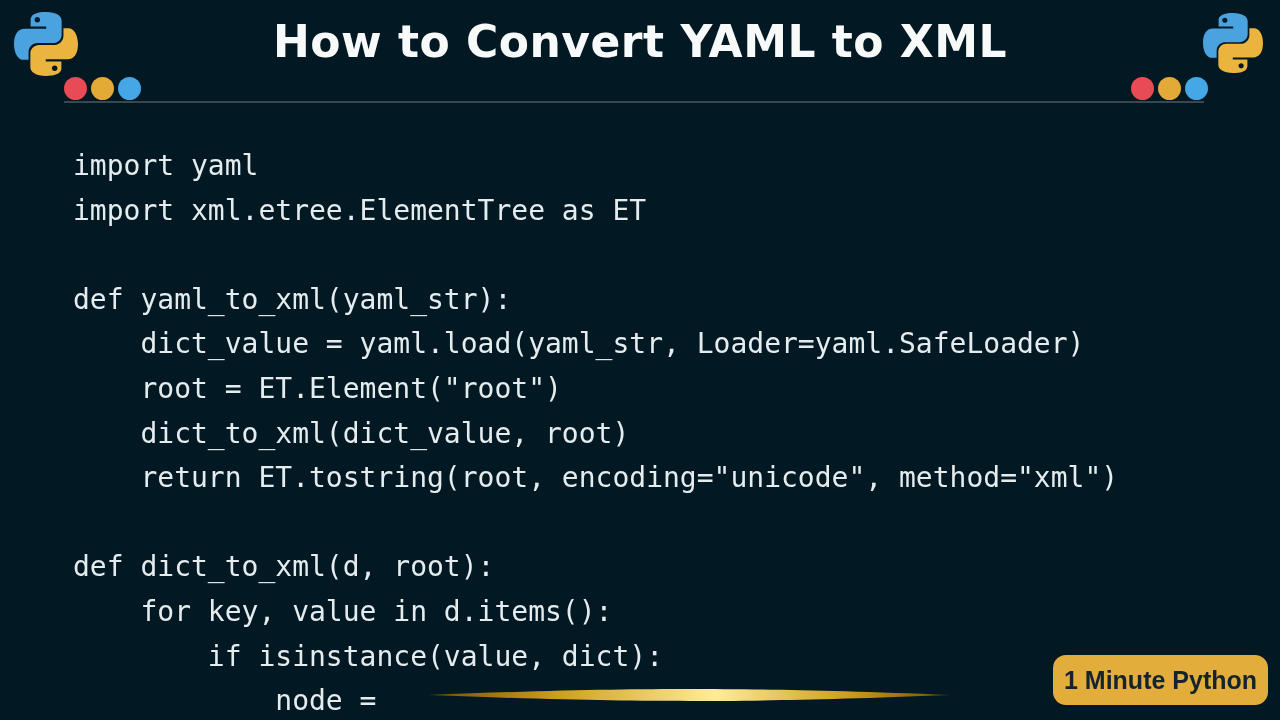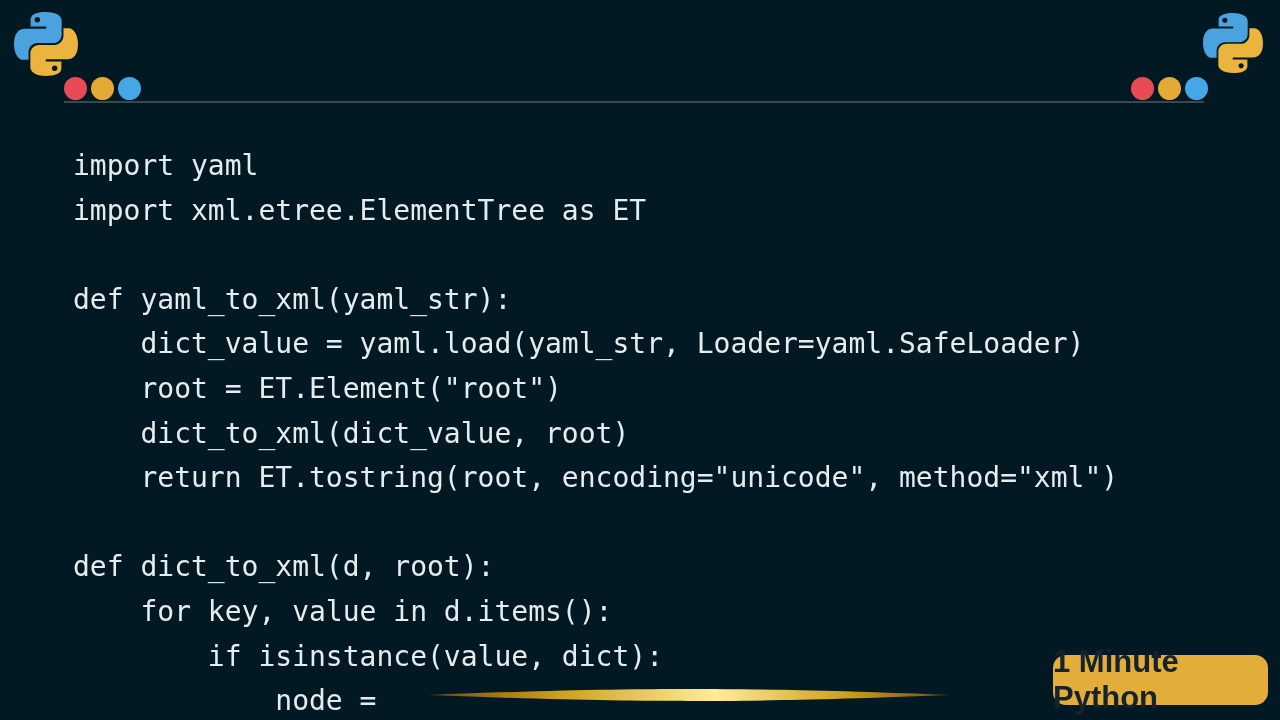--- a/index.html
+++ b/index.html
@@ -90,21 +90,21 @@
     top: 655px;
     width: 215px;
     height: 50px;
     border-radius: 13px;
     background: var(--badge-bg, #e3ad3c);
     display: flex;
     align-items: center;
     justify-content: center;
     font-family: "Liberation Sans", sans-serif;
     font-weight: 700;
-    font-size: 31px;
+    font-size: 25px;
     color: var(--badge-text, #15232d);
   }
 </style>
 </head>
 <body>
 
 <div class="stage">
 
   <svg class="logo logo-left" viewBox="0 0 110 110" aria-hidden="true">
     <path class="py-blue" fill-rule="evenodd" d="M54.9 0C40.7 0 33.2 3.5 30.6 7.1c-2 2.8-2 5.1-2 5.1v12.6h26.8v3.8H17.9C8.1 28.6 0 36.5 0 54.9c0 18.4 8.8 27.3 15.7 27.3h9.3V69.1c0-8.7 6.9-15.7 15.4-15.7H67c8.2 0 14.9-6.5 14.9-14.4V14.9C81.9 6.7 72.9 0 54.9 0zM40.1 8.5c2.7 0 4.8 2.2 4.8 4.8s-2.1 4.8-4.8 4.8-4.8-2.2-4.8-4.8 2.1-4.8 4.8-4.8z"></path>
@@ -120,20 +120,21 @@
       <span class="dot" style="background: rgb(232, 75, 85);"></span>
       <span class="dot" style="background: rgb(227, 171, 54);"></span>
       <span class="dot" style="background: rgb(69, 167, 230);"></span>
     </div>
   <div class="dots dots-right">
       <span class="dot" style="background: rgb(232, 75, 85);"></span>
       <span class="dot" style="background: rgb(227, 171, 54);"></span>
       <span class="dot" style="background: rgb(69, 167, 230);"></span>
     </div>
 
+  <h1 class="page-title">How to Convert YAML to XML</h1>
 
   <div class="header-divider"></div>
 
   <div class="code-block"><div class="code-line">import yaml</div><div class="code-line">import xml.etree.ElementTree as ET</div><div class="code-line">&nbsp;</div><div class="code-line">def yaml_to_xml(yaml_str):</div><div class="code-line">    dict_value = yaml.load(yaml_str, Loader=yaml.SafeLoader)</div><div class="code-line">    root = ET.Element("root")</div><div class="code-line">    dict_to_xml(dict_value, root)</div><div class="code-line">    return ET.tostring(root, encoding="unicode", method="xml")</div><div class="code-line">&nbsp;</div><div class="code-line">def dict_to_xml(d, root):</div><div class="code-line">    for key, value in d.items():</div><div class="code-line">        if isinstance(value, dict):</div><div class="code-line">            node = </div></div>
 
   <svg class="gold-line" viewBox="0 0 522 16" preserveAspectRatio="none" aria-hidden="true">
     <defs>
       <linearGradient id="goldgrad" x1="0" y1="0" x2="1" y2="0">
         <stop offset="0" style="stop-color: var(--gold-edge, #6e4d0d)"></stop>
         <stop offset="0.25" style="stop-color: var(--gold-mid, #cf9f1d)"></stop>

